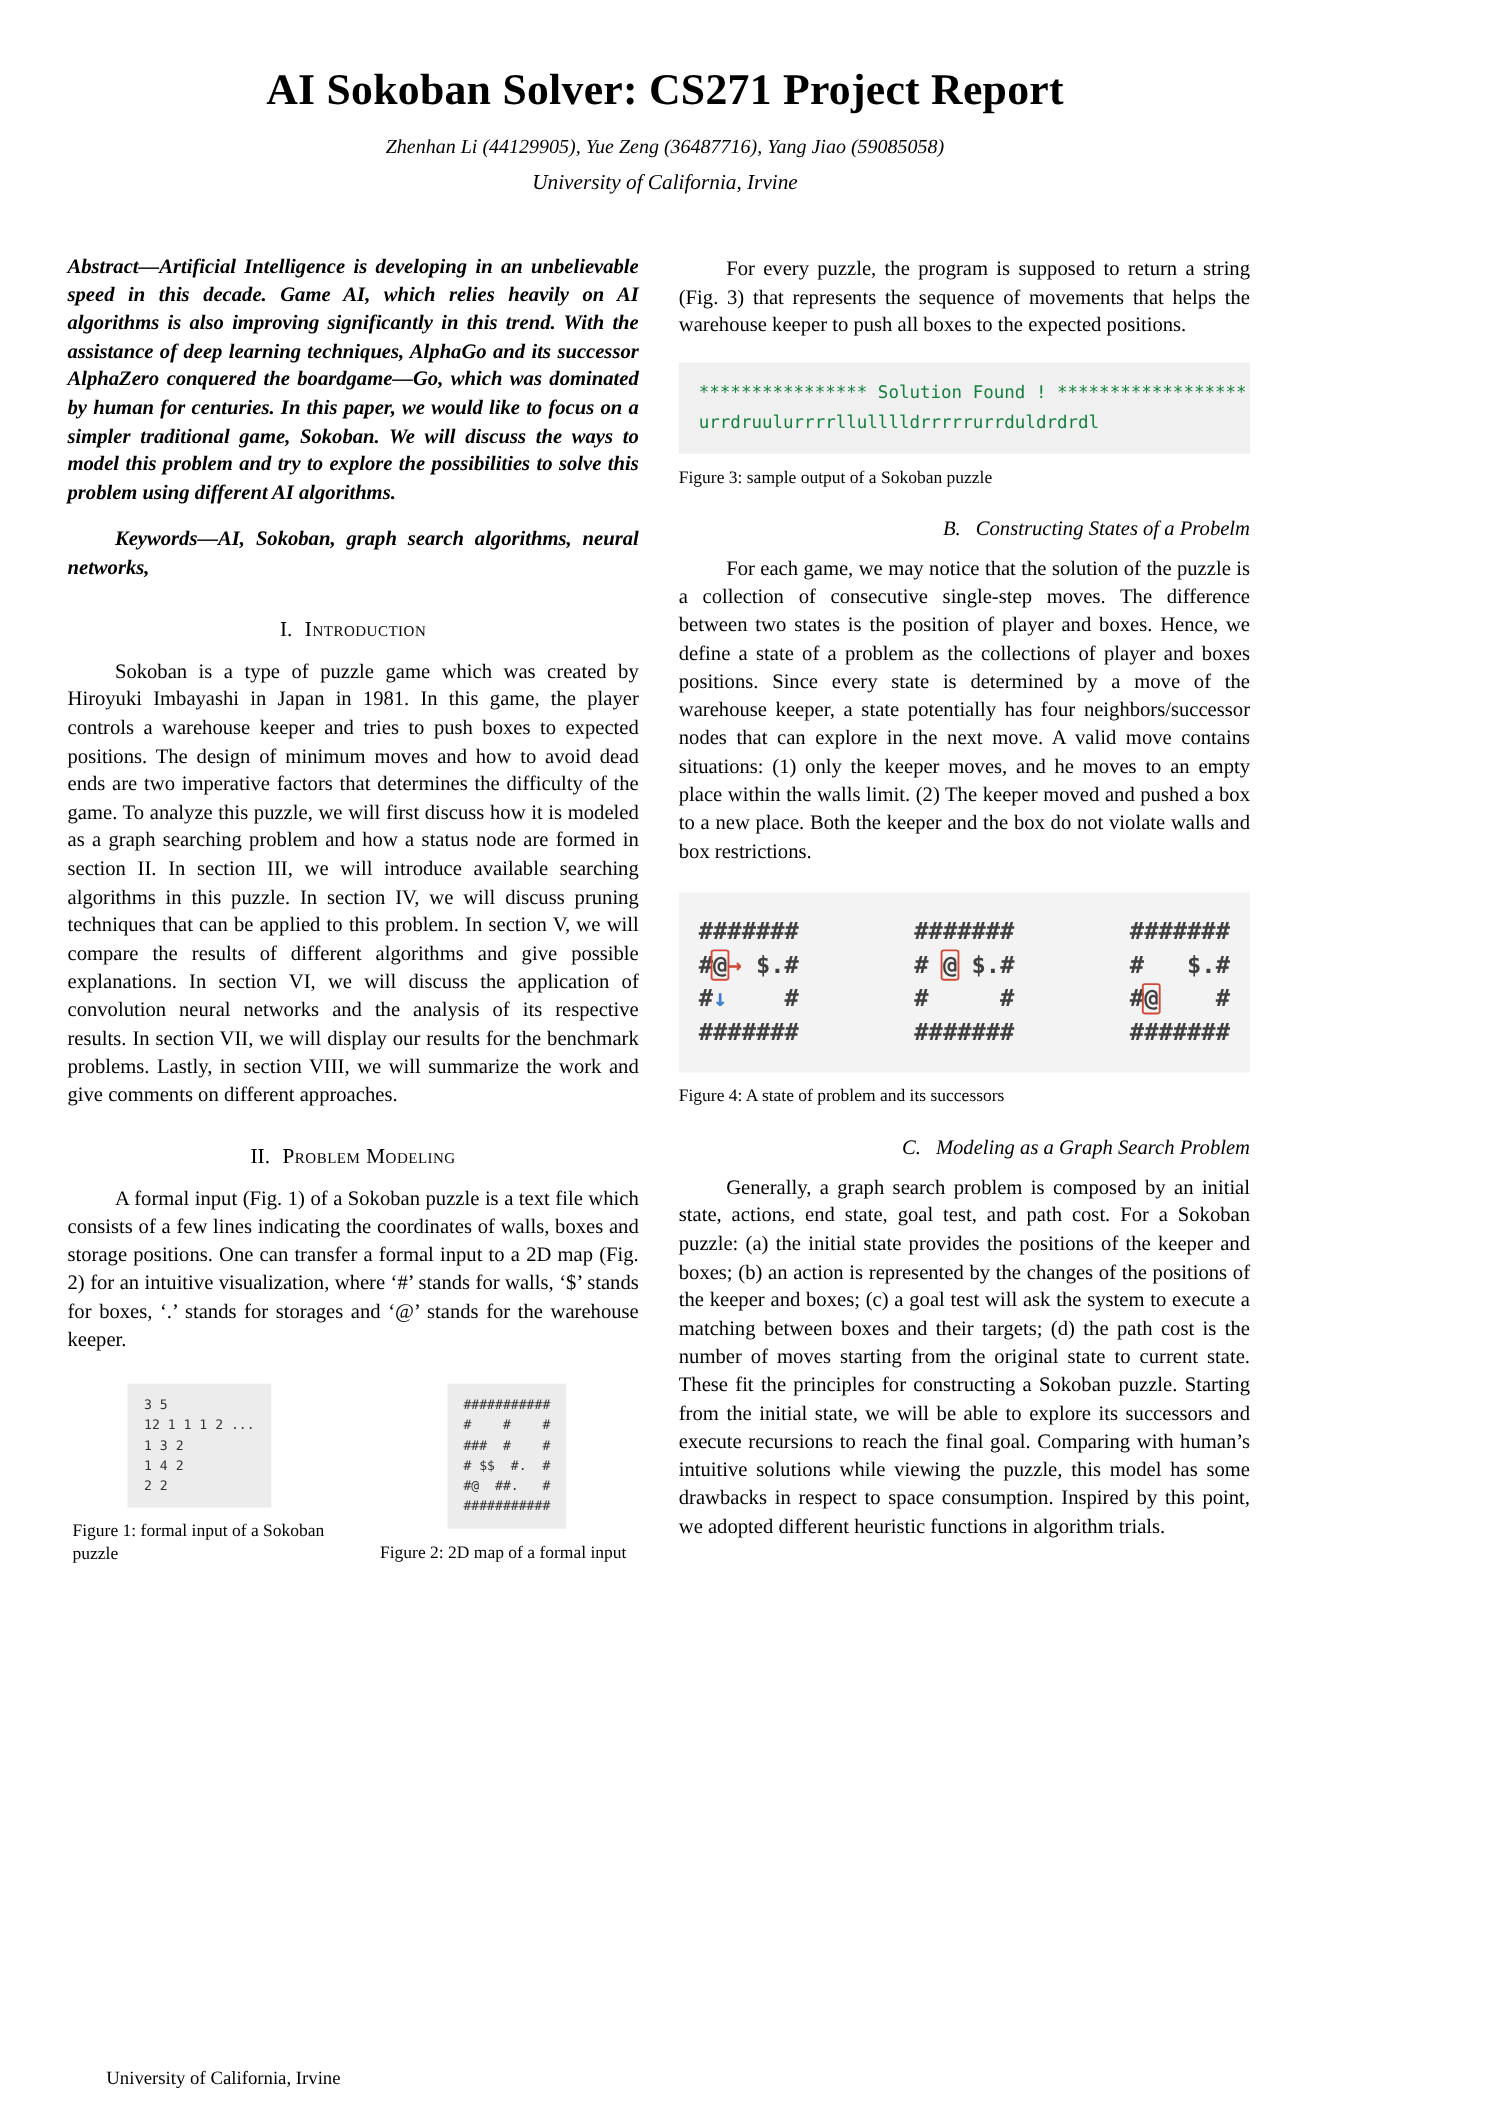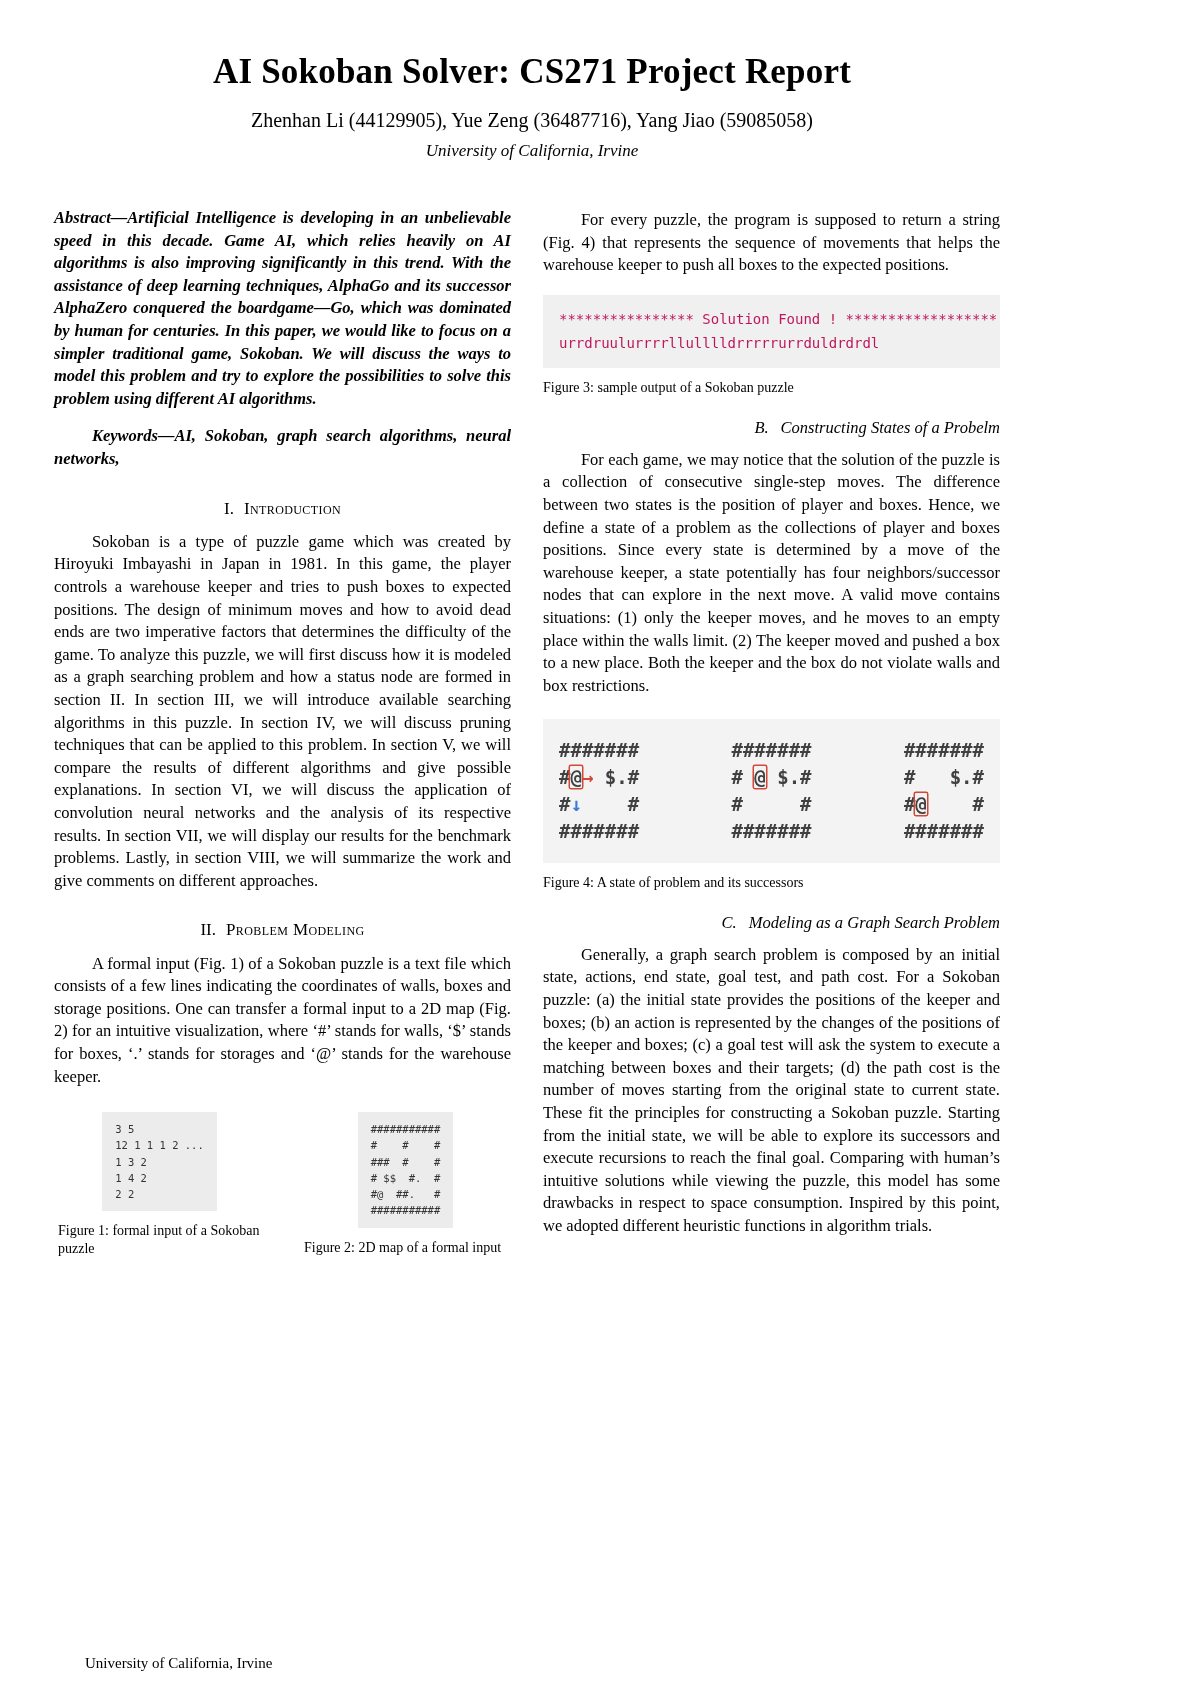--- a/index.html
+++ b/index.html
@@ -7,21 +7,21 @@
     position:relative;
     width:1064px;
     height:1698px;
     background:#ffffff;
     font-family:"Liberation Serif", serif;
     color:#000;
     overflow:hidden;
   }
   .paper-header { padding-top:52px; text-align:center; }
   .paper-title { font-size:35px; font-weight:700; margin:0; letter-spacing:0.2px; }
-  .paper-authors { font-size:20px; margin-top:17px; }
+  .paper-authors { font-size:16px; font-style:italic; margin-top:17px; }
   .paper-affiliation { font-size:17px; font-style:italic; margin-top:9px; }
 
   .columns { display:flex; gap:32px; padding:46px 0 0 54px; }
   .column { width:457px; font-size:16.5px; line-height:1.37; text-align:justify; }
 
   p.body-par { margin:0 0 2px 0; text-indent:2.3em; }
   .abstract-par { font-weight:bold; font-style:italic; margin:0; text-indent:0; }
   .keywords-par { font-weight:bold; font-style:italic; margin:15px 0 0; text-indent:2.3em; }
 
   .section-heading { text-align:center; font-weight:400; font-size:17px; margin:26px 0 11px;font-family:Liberation Serif, serif; }
@@ -36,21 +36,21 @@
   .mini-code {
     display:inline-block; background:#ececec; padding:9px 13px; margin:0;
     font-family:"DejaVu Sans Mono", monospace; font-size:10.5px; line-height:1.55;
     white-space:pre; text-align:left; color:#333;
   }
   .fig-caption { font-size:14px; line-height:1.28; margin-top:11px; text-align:left; text-indent:0; }
 
   .code-box {
     background:#f0f0f0; padding:13px 16px; margin:18px 0 8px;
     font-family:"DejaVu Sans Mono", monospace; font-size:14px; line-height:1.7;
-    white-space:pre; color:#be185d; overflow:hidden;
+    white-space:pre; color:#15803d; overflow:hidden;
   }
 
   .fig4-box {
     background:#f3f3f3; padding:18px 16px; margin:22px 0 8px;
     display:flex; justify-content:space-between;
   }
   .sokoban-map {
     font-family:"DejaVu Sans Mono", monospace; font-size:19px; font-weight:bold;
     line-height:1.42; white-space:pre; color:#404040; margin:0;
   }
@@ -105,21 +105,21 @@
 #@  ##.   #
 ###########</pre>
           <div class="fig-caption">Figure 2: 2D map of a formal input</div>
         </figure>
       </div>
 
     </div>
 
     <div class="column">
 
-      <p class="body-par" style="margin-top:2px">For every puzzle, the program is supposed to return a string (Fig. 4) that represents the sequence of movements that helps the warehouse keeper to push all boxes to the expected positions.</p>
+      <p class="body-par" style="margin-top:2px">For every puzzle, the program is supposed to return a string (Fig. 3) that represents the sequence of movements that helps the warehouse keeper to push all boxes to the expected positions.</p>
 
       <div class="code-box"><div>**************** Solution Found ! ******************</div><div>urrdruulurrrrllulllldrrrrrurrduldrdrdl</div></div>
 
       <div class="fig-caption">Figure 3: sample output of a Sokoban puzzle</div>
 
       <h3 class="subsection-heading"><span class="sub-label">B.</span><span>Constructing States of a Probelm</span></h3>
 
       <p class="body-par">For each game, we may notice that the solution of the puzzle is a collection of consecutive single-step moves. The difference between two states is the position of player and boxes. Hence, we define a state of a problem as the collections of player and boxes positions. Since every state is determined by a move of the warehouse keeper, a state potentially has four neighbors/successor nodes that can explore in the next move. A valid move contains situations: (1) only the keeper moves, and he moves to an empty place within the walls limit. (2) The keeper moved and pushed a box to a new place. Both the keeper and the box do not violate walls and box restrictions.</p>
 
       <div class="fig4-box">

